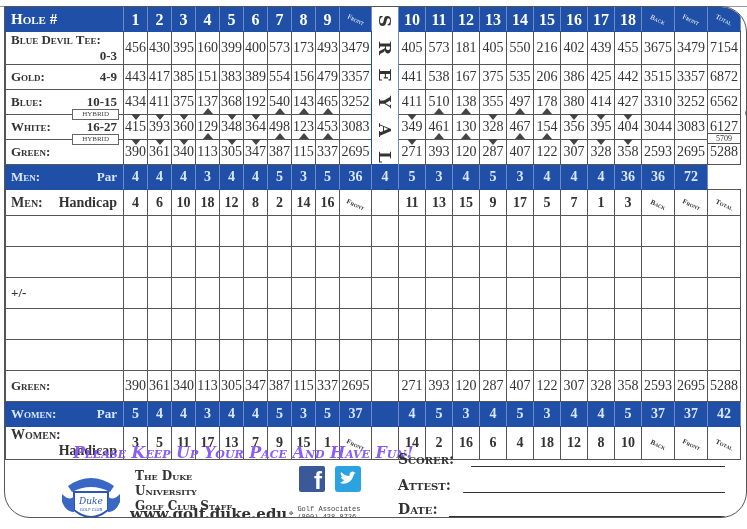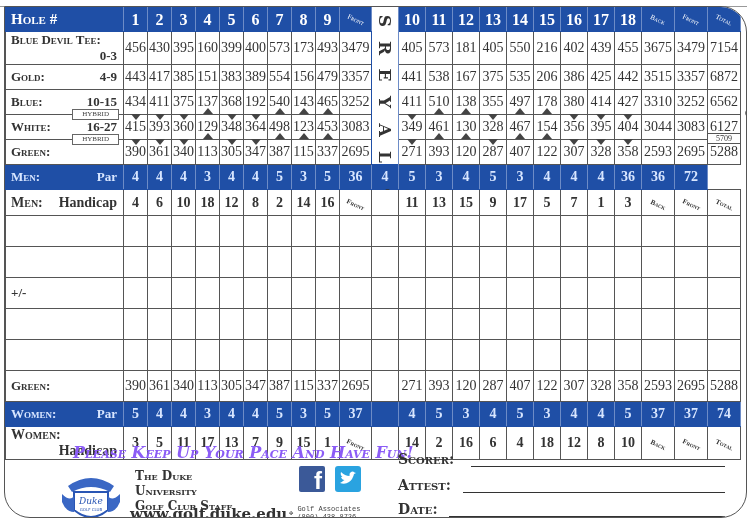--- a/index.html
+++ b/index.html
@@ -469,21 +469,21 @@
           <td>5</td>
           <td>3</td>
           <td>4</td>
           <td>5</td>
           <td>3</td>
           <td>4</td>
           <td>4</td>
           <td>5</td>
           <td>37</td>
           <td>37</td>
-          <td>74</td>
+          <td>42</td>
         </tr>
         <tr class="hcap" style="height: 25px;">
           <td class="lbl"><span>Women:</span><span class="r">Handicap</span></td>
           <td>3</td>
           <td>5</td>
           <td>11</td>
           <td>17</td>
           <td>13</td>
           <td>7</td>
           <td>9</td>

